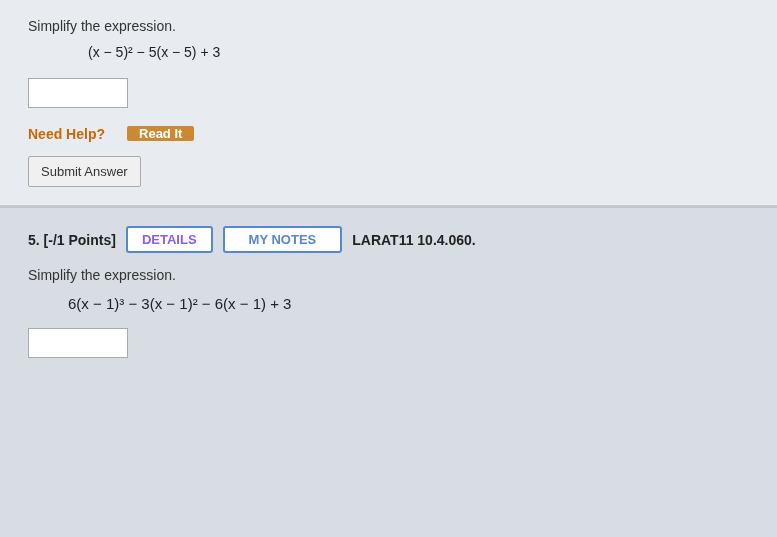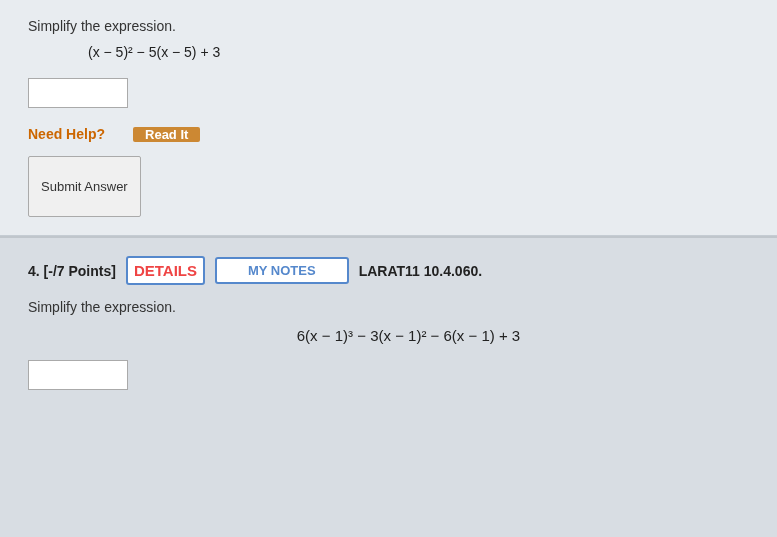--- a/index.html
+++ b/index.html
@@ -56,22 +56,22 @@
       height: 30px;
       border: 1px solid #aaa;
       background: white;
       padding: 4px 6px;
       font-size: 14px;
       outline: none;
     }
 
     .need-help-row {
       display: flex;
-      align-items: flex-end;
-      gap: 28px;
+      align-items: flex-start;
+      gap: 22px;
       margin-bottom: 14px;
     }
 
     .need-help-label {
       font-size: 14px;
       font-weight: bold;
       color: #cc6600;
     }
 
     .read-it-btn {
@@ -85,21 +85,21 @@
       border-radius: 2px;
     }
 
     .submit-row {
       margin-top: 4px;
     }
 
     .submit-btn {
       background-color: #f0f0f0;
       border: 1px solid #aaa;
-      padding: 22px 12px;
+      padding: 7px 12px;
       font-size: 13px;
       cursor: pointer;
       border-radius: 2px;
       color: #333;
     }
 
     .divider {
       width: 100%;
       height: 2px;
       background-color: #c0c6cc;
@@ -120,33 +120,33 @@
 
     .problem-number {
       font-size: 14px;
       font-weight: bold;
       color: #222;
     }
 
     .details-btn {
       background-color: white;
       border: 2px solid #5588cc;
-      color: #ef4444;
-      padding: 4px 6px;
-      font-size: 15px;
+      color: #8b5cf6;
+      padding: 4px 14px;
+      font-size: 13px;
       font-weight: bold;
       cursor: pointer;
       border-radius: 3px;
     }
 
     .my-notes-btn {
       background-color: white;
       border: 2px solid #5588cc;
       color: #5588cc;
-      padding: 4px 31px;
+      padding: 4px 24px;
       font-size: 13px;
       font-weight: bold;
       cursor: pointer;
       border-radius: 3px;
     }
 
     .reference-code {
       font-size: 14px;
       font-weight: bold;
       color: #222;
@@ -156,21 +156,20 @@
       font-size: 14px;
       color: #333;
       margin-bottom: 12px;
     }
 
     .expression-2 {
       font-size: 15px;
       color: #222;
       margin-bottom: 16px;
       margin-left: 40px;
-      text-align: center;
     }
 
     .answer-input-2 {
       width: 100px;
       height: 30px;
       border: 1px solid #aaa;
       background: white;
       padding: 4px 6px;
       font-size: 14px;
       outline: none;
@@ -202,21 +201,21 @@
 
     <div class="submit-row">
       <button class="submit-btn">Submit Answer</button>
     </div>
   </div>
 
   <div class="divider"></div>
 
   <div class="problem-section-2">
     <div class="problem-number-row">
-      <span class="problem-number">4. [-/7 Points]</span>
+      <span class="problem-number">5. [-/1 Points]</span>
       <button class="details-btn">DETAILS</button>
       <button class="my-notes-btn">MY NOTES</button>
       <span class="reference-code">LARAT11 10.4.060.</span>
     </div>
 
     <div class="problem-header-2">Simplify the expression.</div>
 
     <div class="expression-2">6(x − 1)³ − 3(x − 1)² − 6(x − 1) + 3</div>
 
     <div class="answer-input-row">

